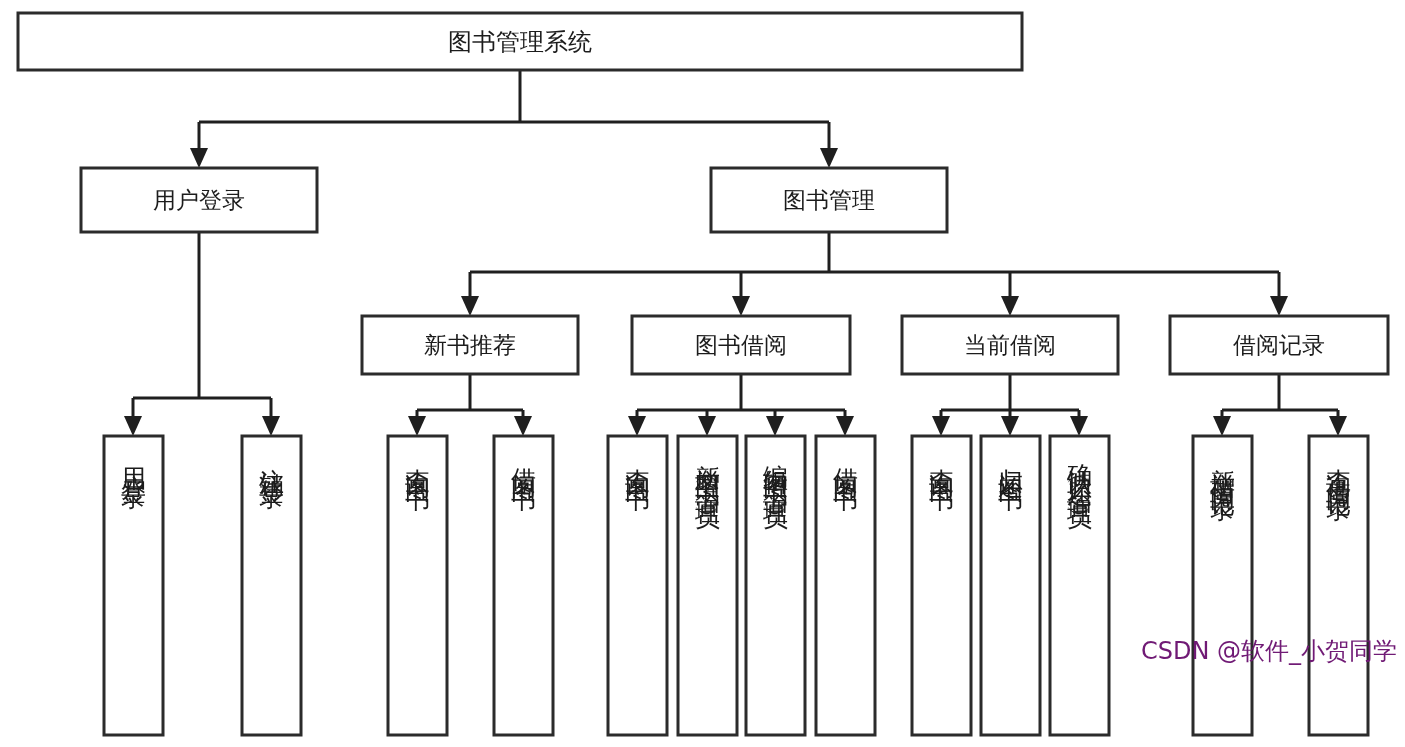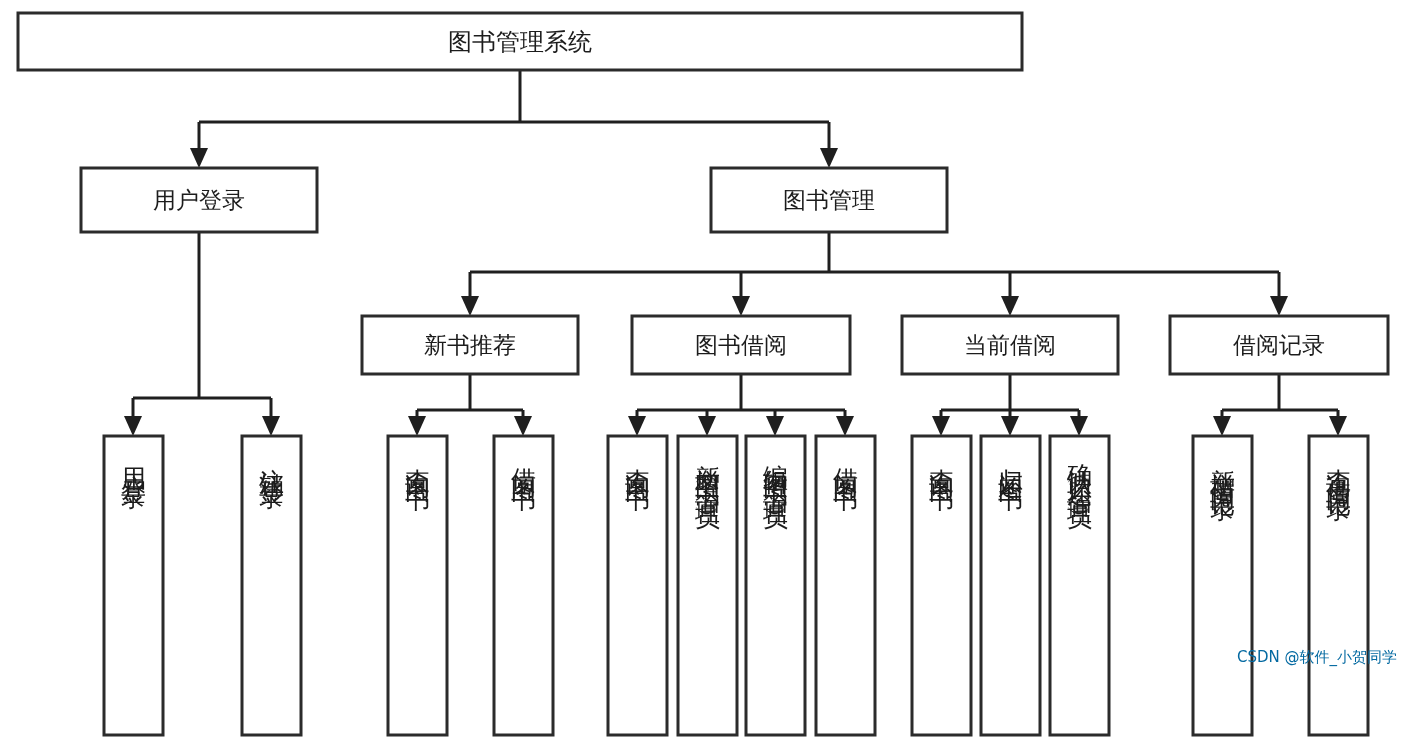--- a/index.html
+++ b/index.html
@@ -57,22 +57,22 @@
     line-height:1;
     letter-spacing:6px;
     color:#1c1c1c;
     white-space:nowrap;
   }
   .watermark{
     position:absolute;
     right:8px;
     bottom:6px;
     font-family:"DejaVu Sans","Liberation Sans",sans-serif;
-    font-size:15px;
-    color:#0369a1;
+    font-size:24px;
+    color:#701a75;
     white-space:nowrap;
     pointer-events:none;
   }
 </style>
 </head>
 <body>
 
 <div id="diagram-root">
 
   <svg id="tree" viewBox="0 0 1405 747" xmlns="http://www.w3.org/2000/svg">

